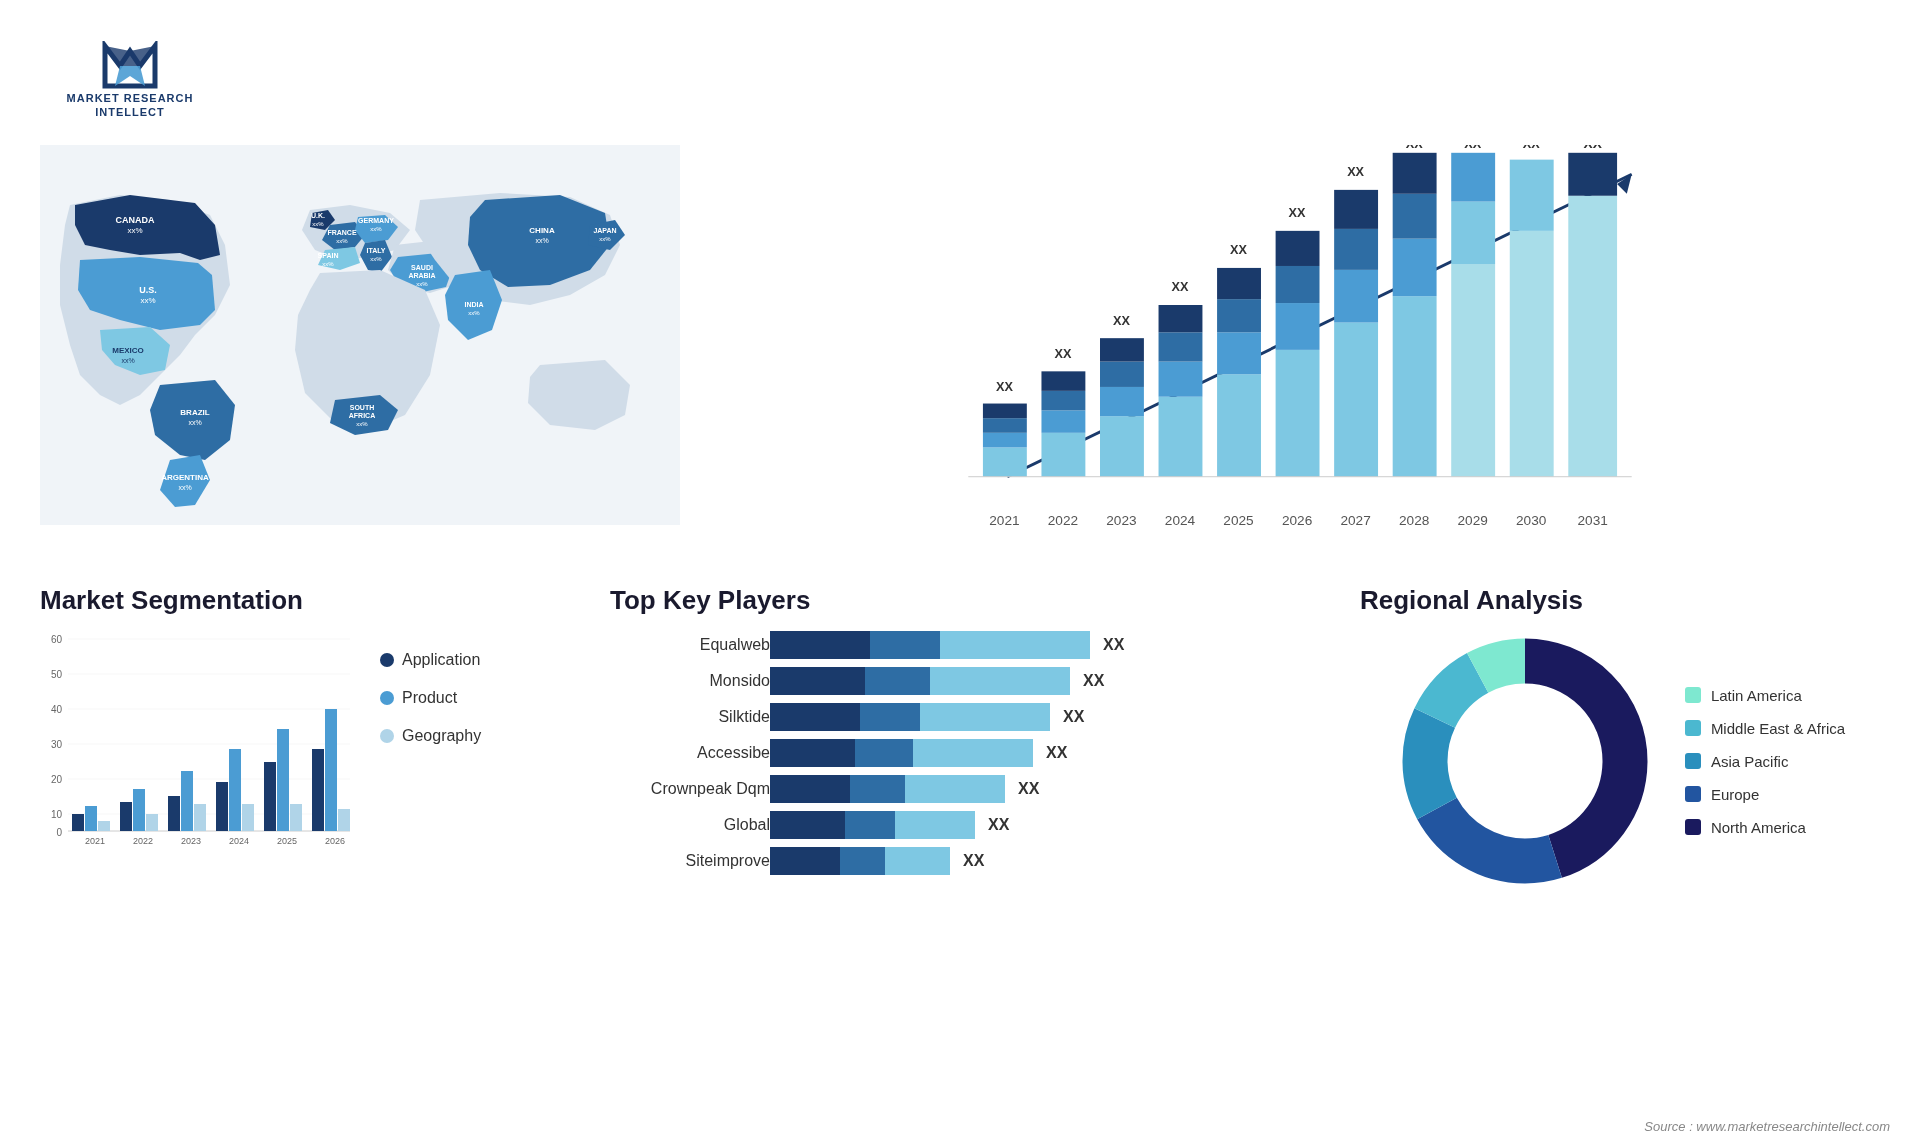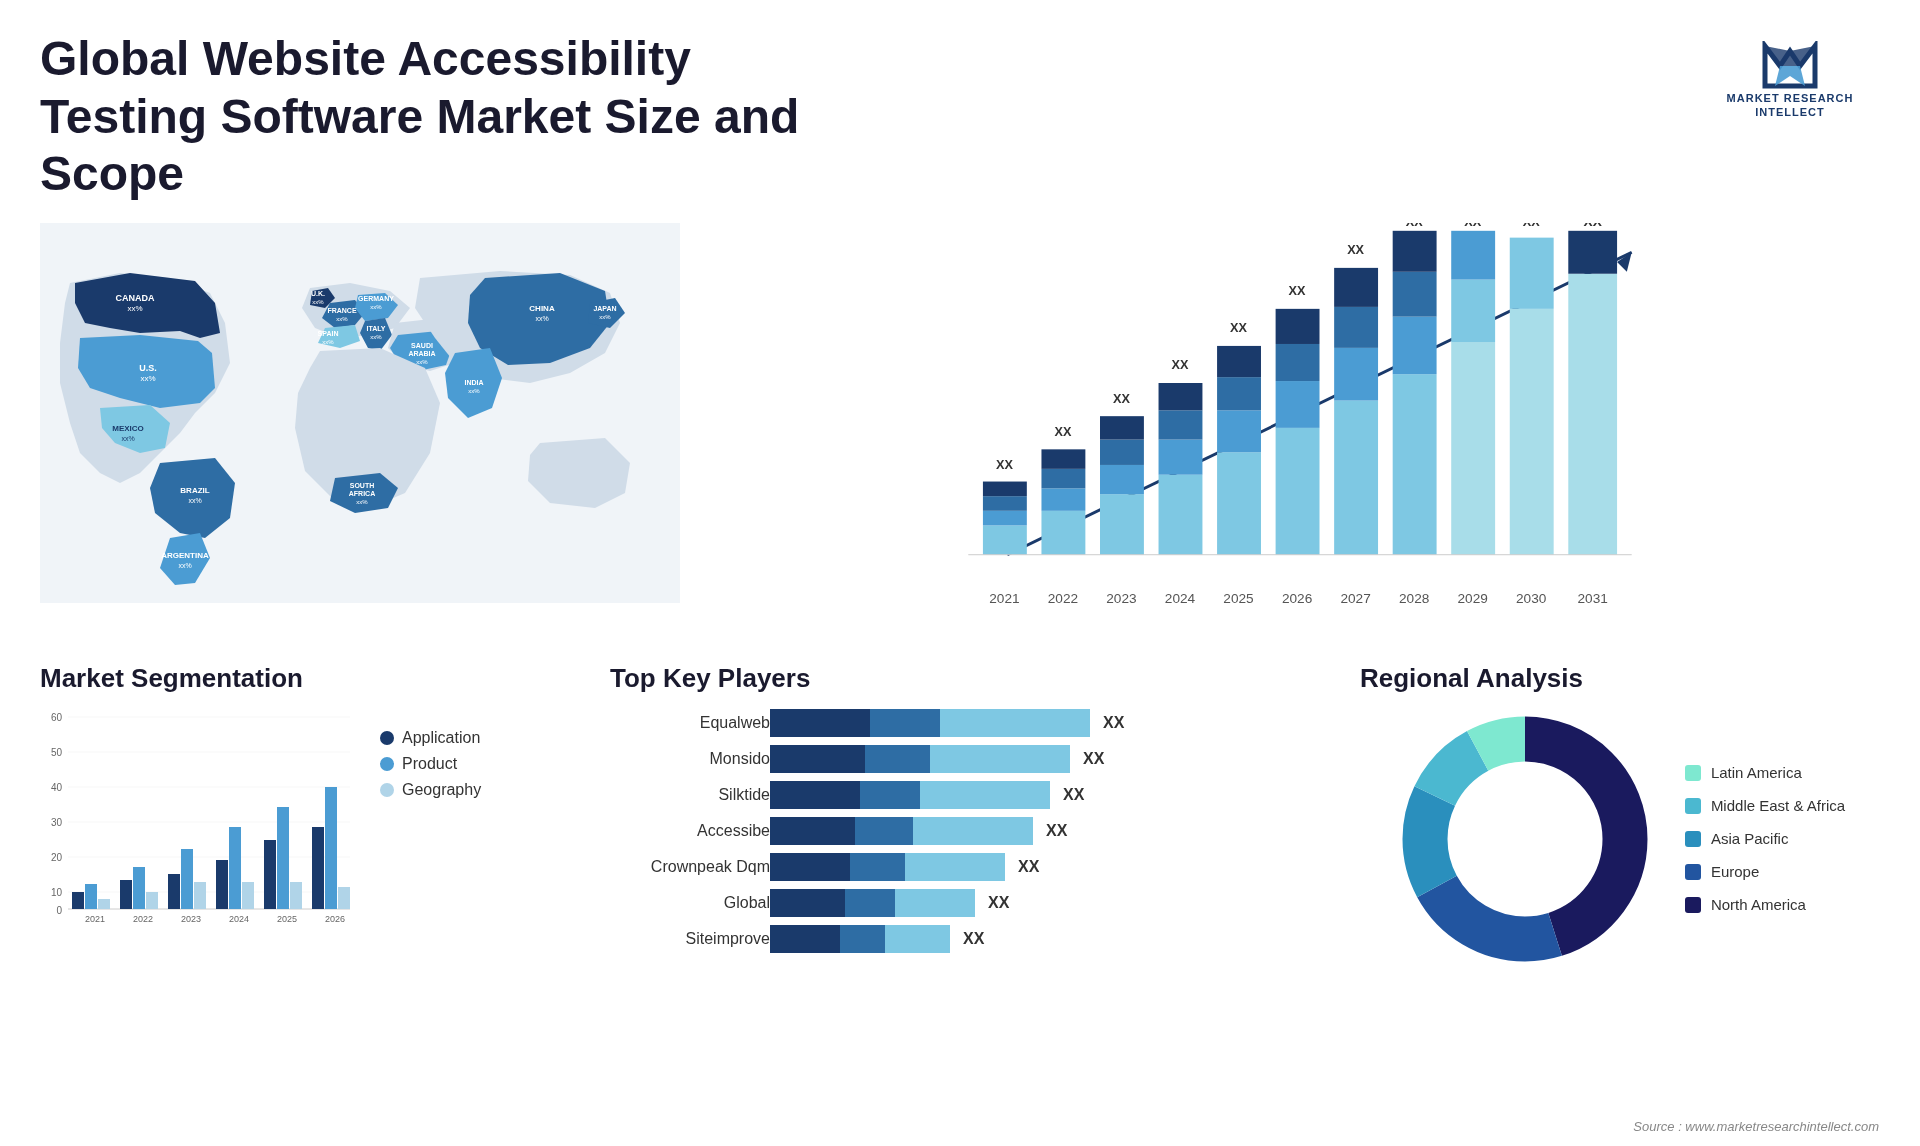--- a/index.html
+++ b/index.html
@@ -125,21 +125,21 @@
 
     
     .seg-chart-container {
       display: flex;
       gap: 20px;
       align-items: flex-start;
     }
     .seg-legend {
       display: flex;
       flex-direction: column;
-      gap: 8px;
+      gap: 20px;
       padding-top: 20px;
     }
     .legend-item {
       display: flex;
       align-items: center;
       gap: 8px;
       font-size: 16px;
       color: #333;
     }
     .legend-dot {
@@ -204,21 +204,20 @@
     .donut-legend-color {
       width: 16px;
       height: 16px;
       border-radius: 3px;
     }
   </style>
 </head>
 <body>
 
 <div class="header">
-  <h1 class="main-title">Global Website Accessibility Testing Software Market Size and Scope</h1>
   <div class="logo-area">
     <div class="logo-box">
 
       <svg class="logo-m" viewBox="0 0 60 50" xmlns="http://www.w3.org/2000/svg">
         <polygon points="5,45 5,5 20,25 30,10 40,25 55,5 55,45" fill="none" stroke="#1a3a6b" stroke-width="5"></polygon>
         <polygon points="5,5 30,10 55,5 40,25 20,25" fill="#1a3a6b" opacity="0.8"></polygon>
         <polygon points="20,25 40,25 45,45 30,35 15,45" fill="#4b9cd3" opacity="0.9"></polygon>
       </svg>
       <div class="logo-text">MARKET RESEARCH INTELLECT</div>
     </div>
@@ -619,13 +618,13 @@
             <span>North America</span>
           </div>
         </div>
       </div>
     </div>
 
   </div>
 
 </div>
 
-<div style="position:absolute; bottom:12px; right:41px; font-size:13px; color:#888; font-style:italic;">Source : www.marketresearchintellect.com</div>
+<div style="position:absolute; bottom:12px; right:30px; font-size:13px; color:#888; font-style:italic;">Source : www.marketresearchintellect.com</div>
 
 </body></html>

